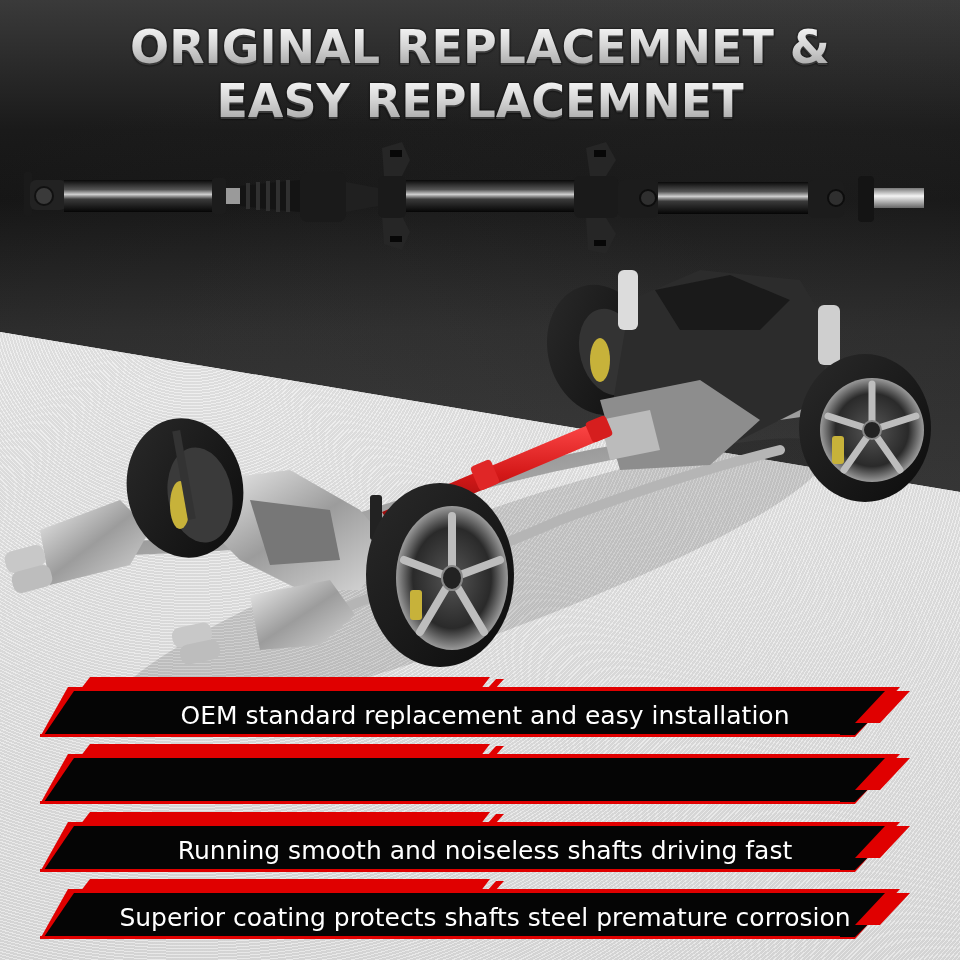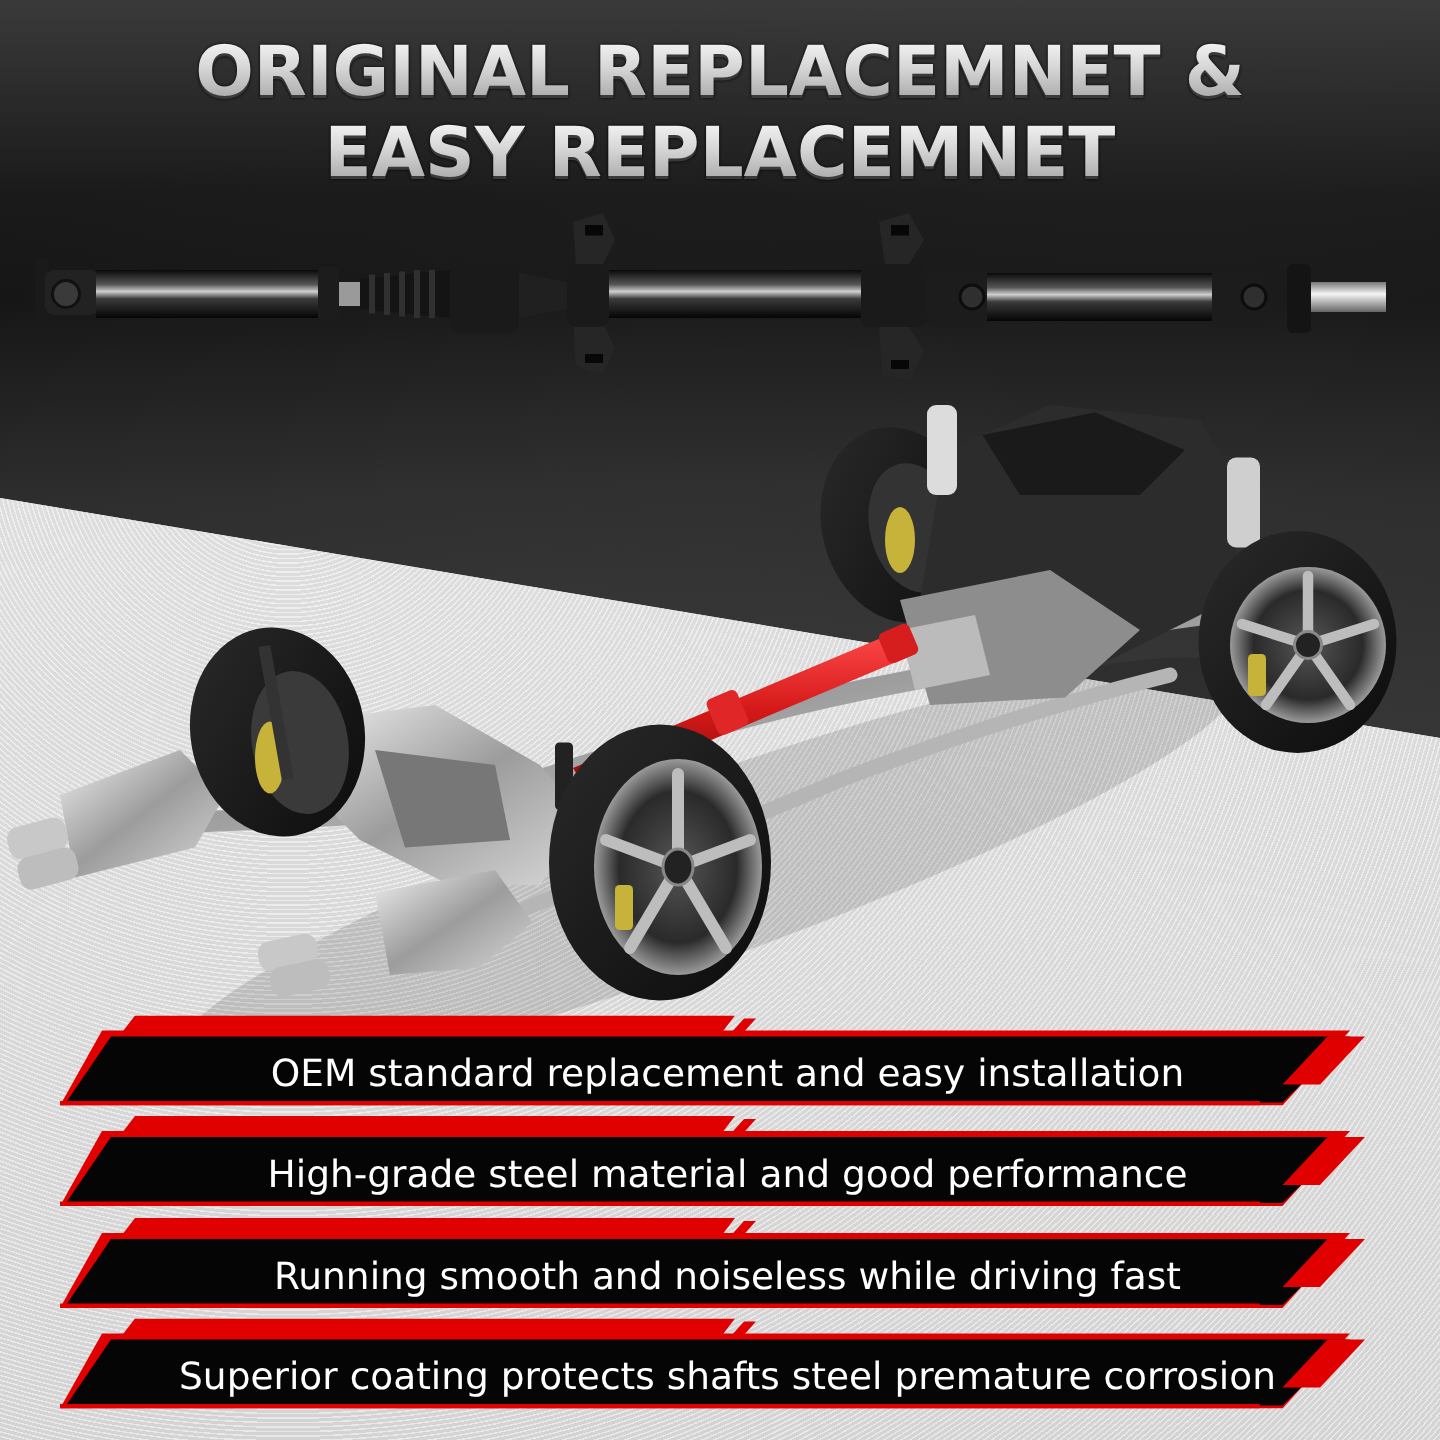--- a/index.html
+++ b/index.html
@@ -219,33 +219,32 @@
 
   <div class="banner" style="top:744px">
     <svg width="890" height="60">
       <polygon points="50,0 450,0 440,13 40,13" fill="#e00000"></polygon>
       <polygon points="456,2 464,2 455,12 447,12" fill="#e00000"></polygon>
       <polygon points="28,10 860,10 860,10 815,60 0,60" fill="#e00000"></polygon>
       <polygon points="34,14 860,14 815,58 4,58" fill="#050505"></polygon>
       <polygon points="845,14 870,14 840,46 815,46" fill="#e00000"></polygon>
       <rect x="0" y="57" width="800" height="3" fill="#e00000"></rect>
     </svg>
-    <div class="text">High-grade steel material and good performance</div>
   </div>
 
   <div class="banner" style="top:812px">
     <svg width="890" height="60">
       <polygon points="50,0 450,0 440,13 40,13" fill="#e00000"></polygon>
       <polygon points="456,2 464,2 455,12 447,12" fill="#e00000"></polygon>
       <polygon points="28,10 860,10 860,10 815,60 0,60" fill="#e00000"></polygon>
       <polygon points="34,14 860,14 815,58 4,58" fill="#050505"></polygon>
       <polygon points="845,14 870,14 840,46 815,46" fill="#e00000"></polygon>
       <rect x="0" y="57" width="800" height="3" fill="#e00000"></rect>
     </svg>
-    <div class="text">Running smooth and noiseless while driving fast</div>
+    <div class="text">Running smooth and noiseless shafts driving fast</div>
   </div>
 
   <div class="banner" style="top:879px">
     <svg width="890" height="60">
       <polygon points="50,0 450,0 440,13 40,13" fill="#e00000"></polygon>
       <polygon points="456,2 464,2 455,12 447,12" fill="#e00000"></polygon>
       <polygon points="28,10 860,10 860,10 815,60 0,60" fill="#e00000"></polygon>
       <polygon points="34,14 860,14 815,58 4,58" fill="#050505"></polygon>
       <polygon points="845,14 870,14 840,46 815,46" fill="#e00000"></polygon>
       <rect x="0" y="57" width="800" height="3" fill="#e00000"></rect>

